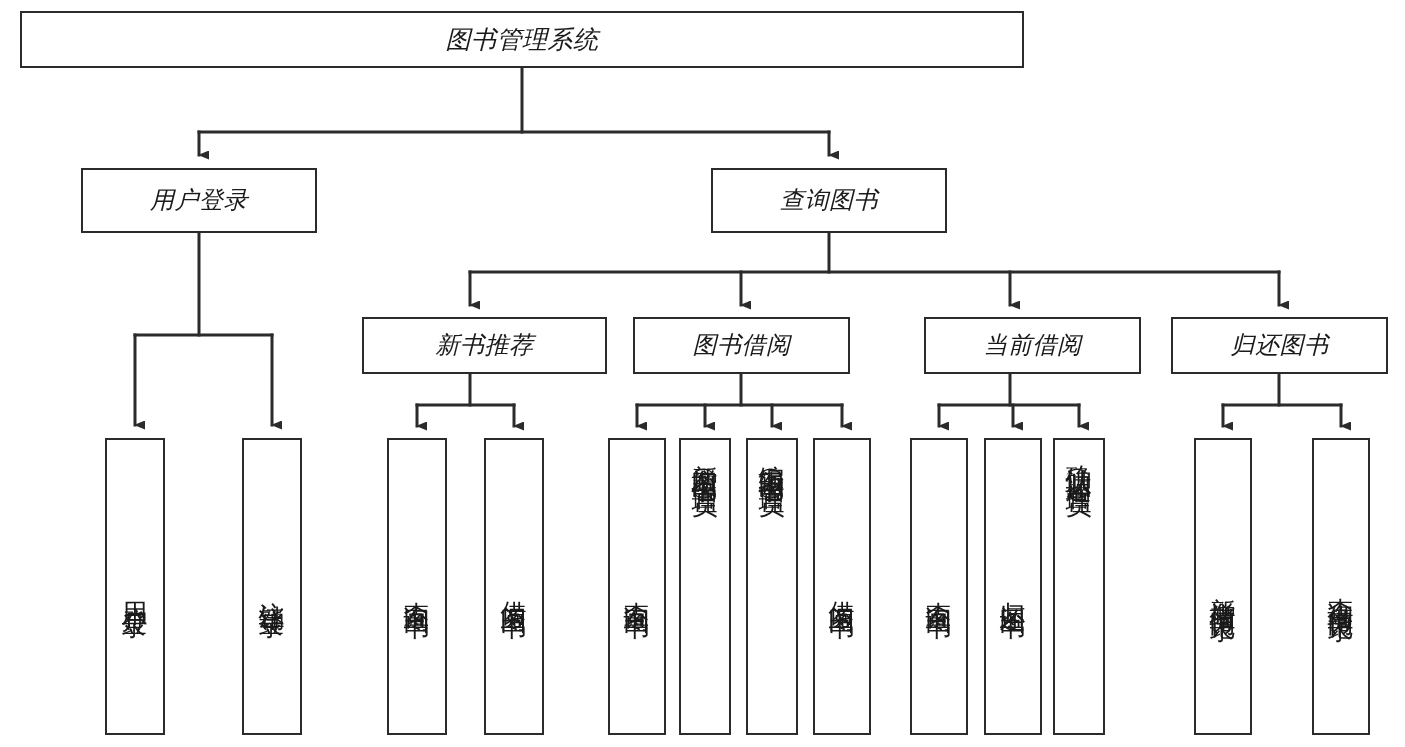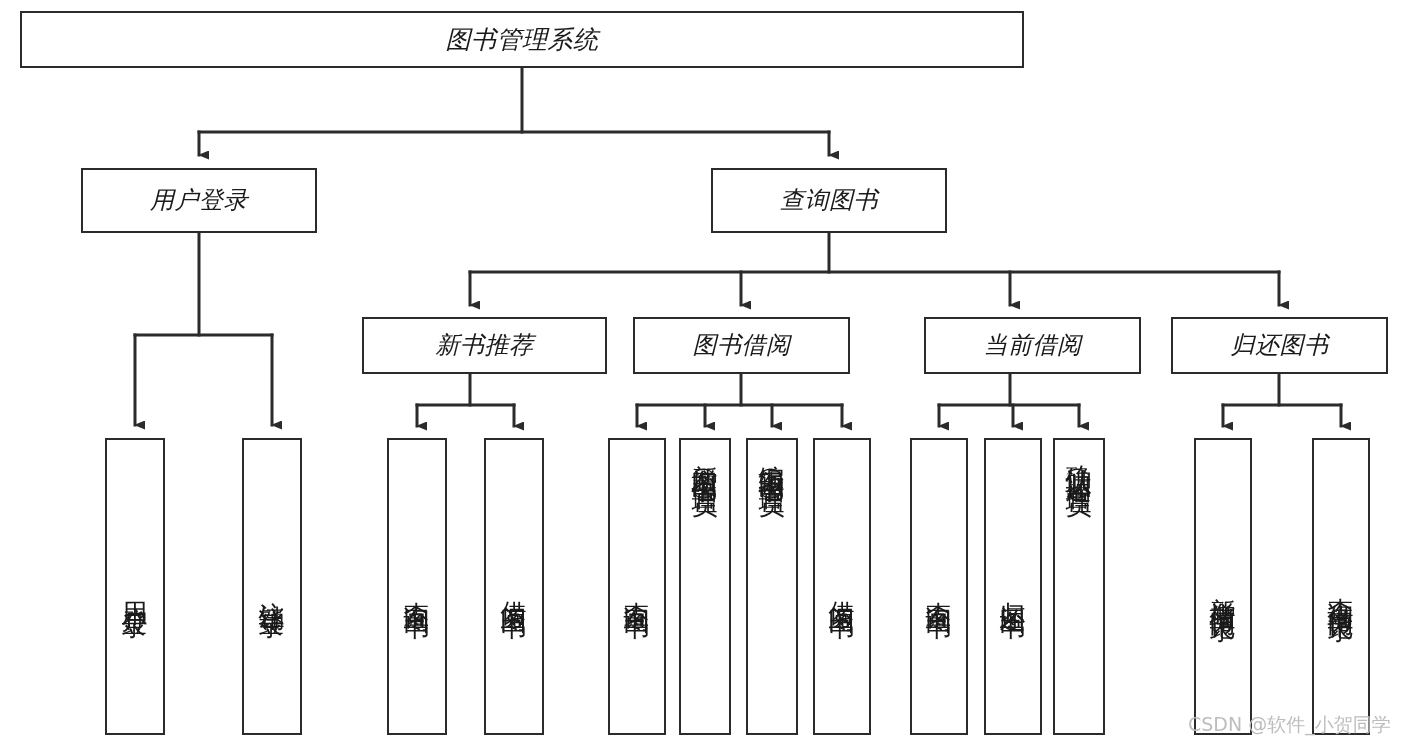--- a/index.html
+++ b/index.html
@@ -187,15 +187,14 @@
         <span class="node-label">确认归还（管理员）</span>
       </div>
       <div class="node vert mid" style="left: 1194px; top: 438px; width: 58px; height: 297px;">
         <span class="node-label">新增借阅记录</span>
       </div>
       <div class="node vert mid" style="left: 1312px; top: 438px; width: 58px; height: 297px;">
         <span class="node-label">查询借阅记录</span>
       </div>
     </div>
 
-  <div class="watermark">CSDN @软件_小贺同学</div>
 
 </div>
 
 </body></html>

